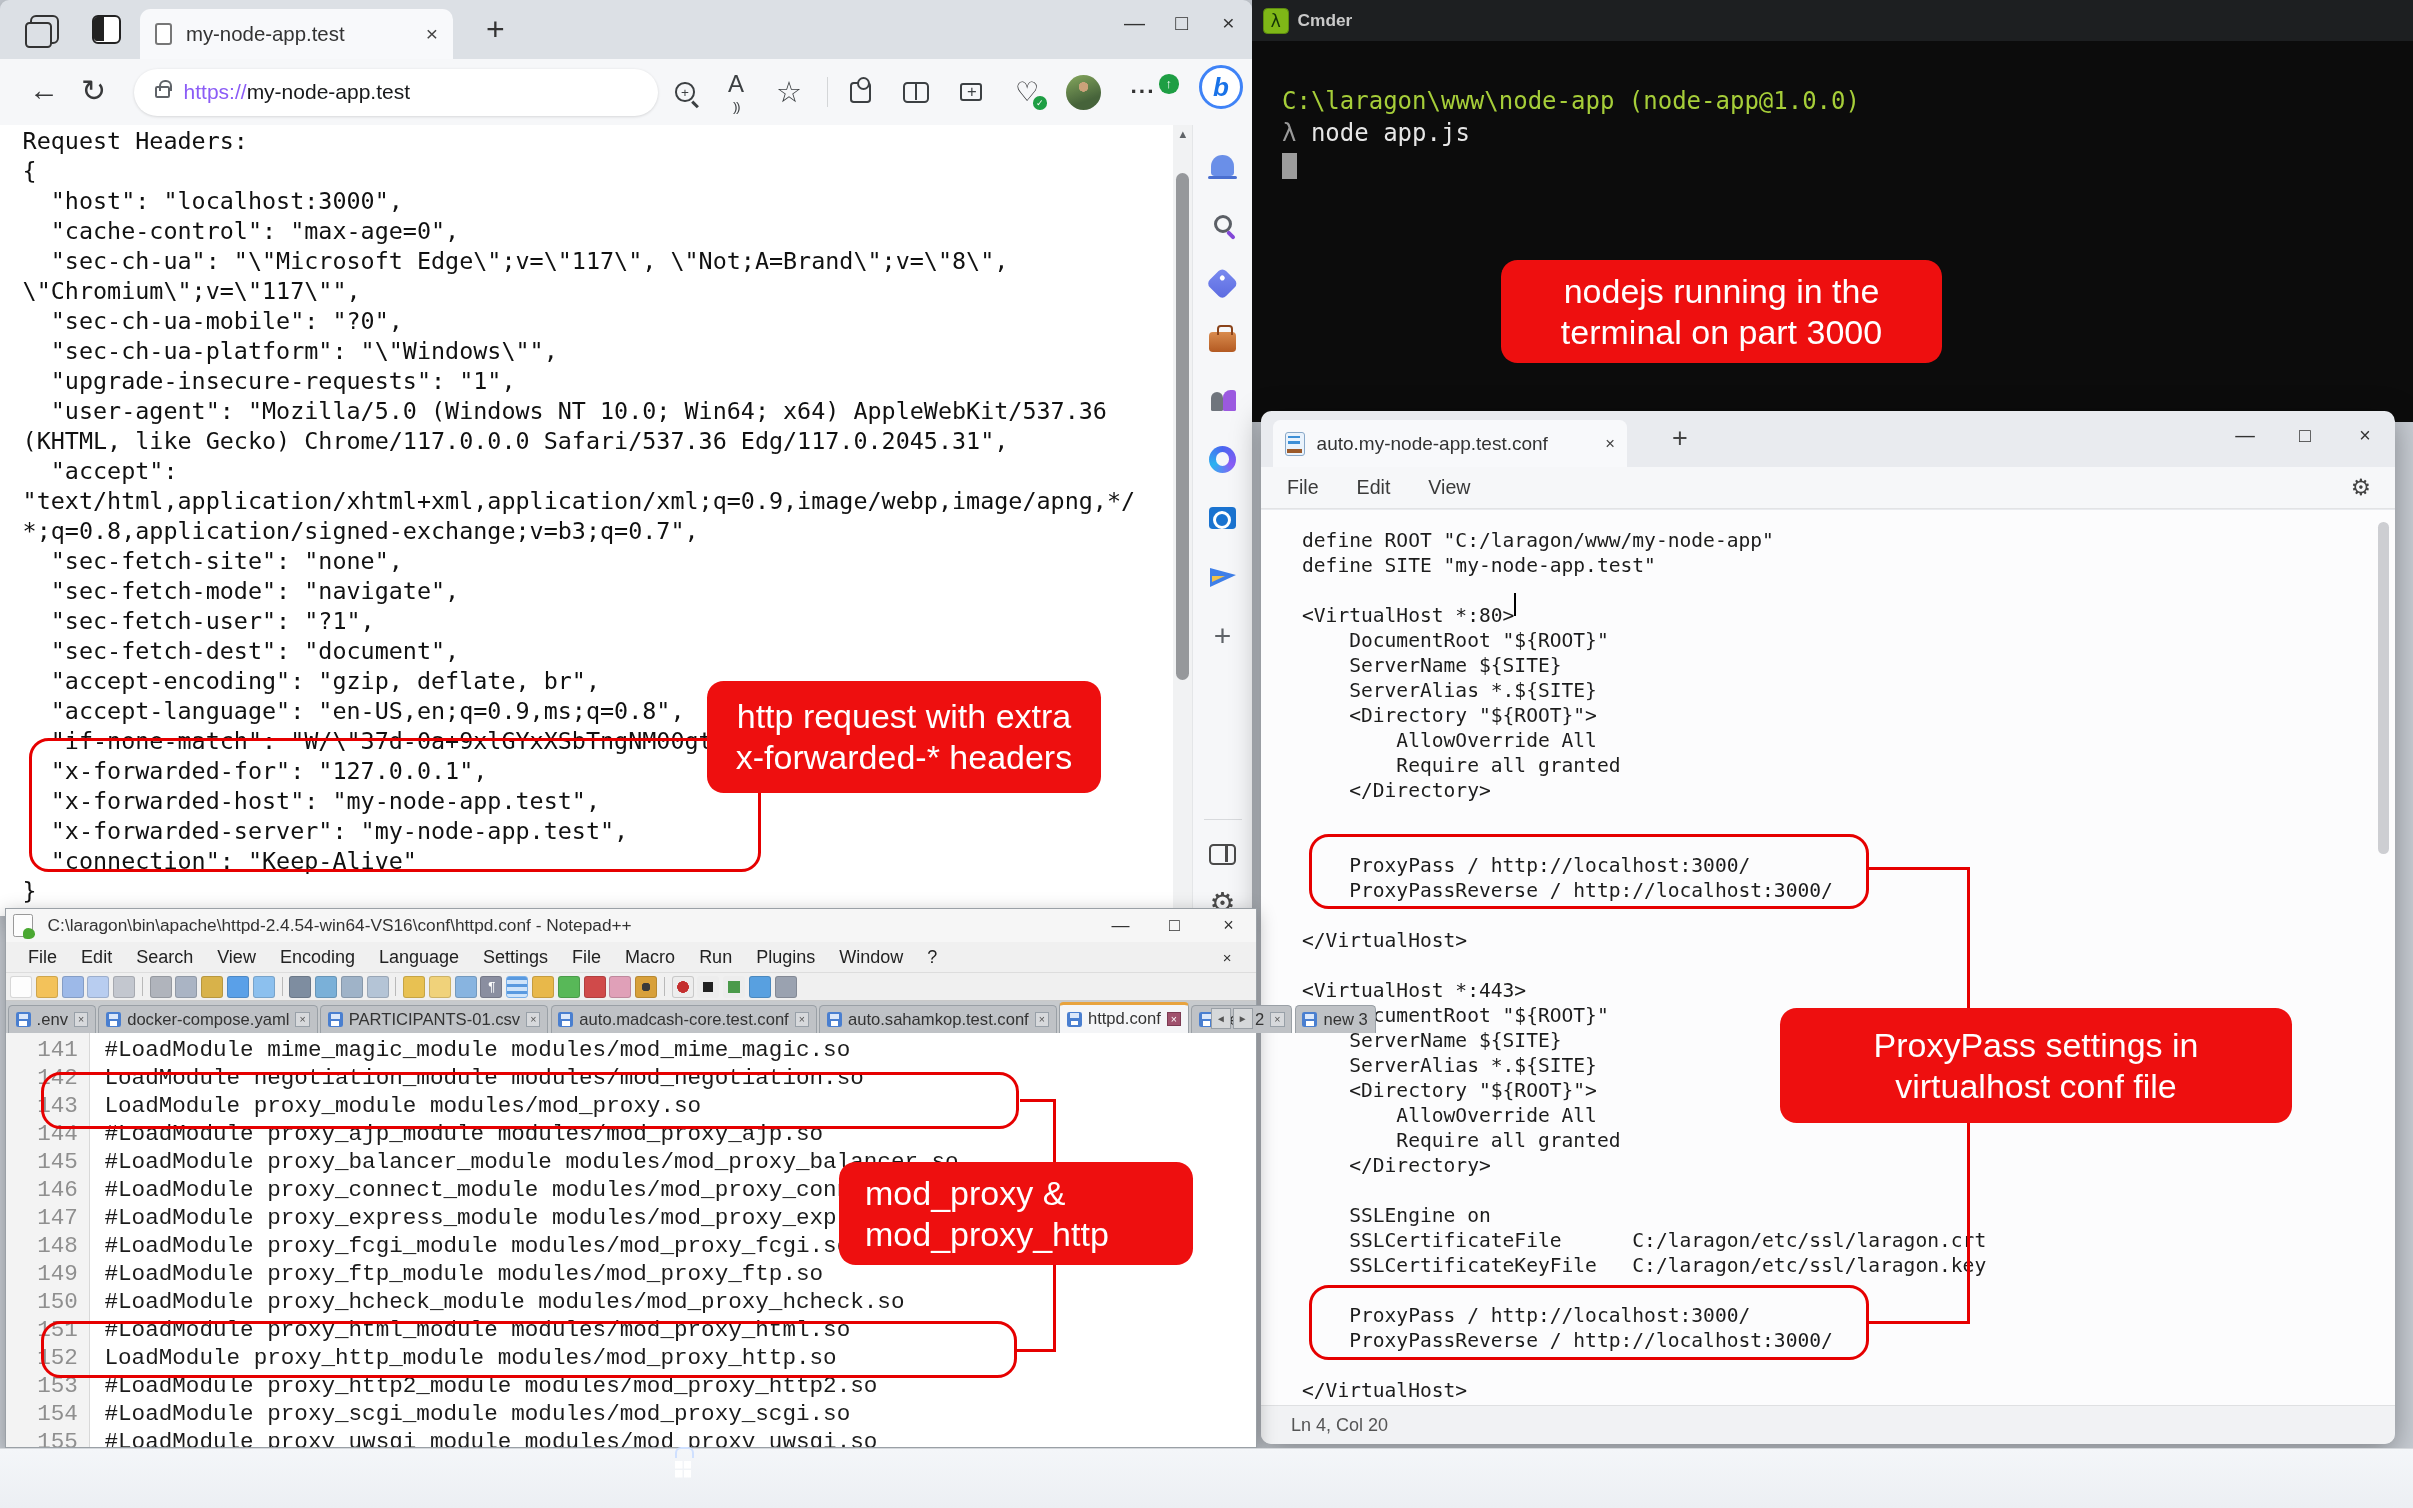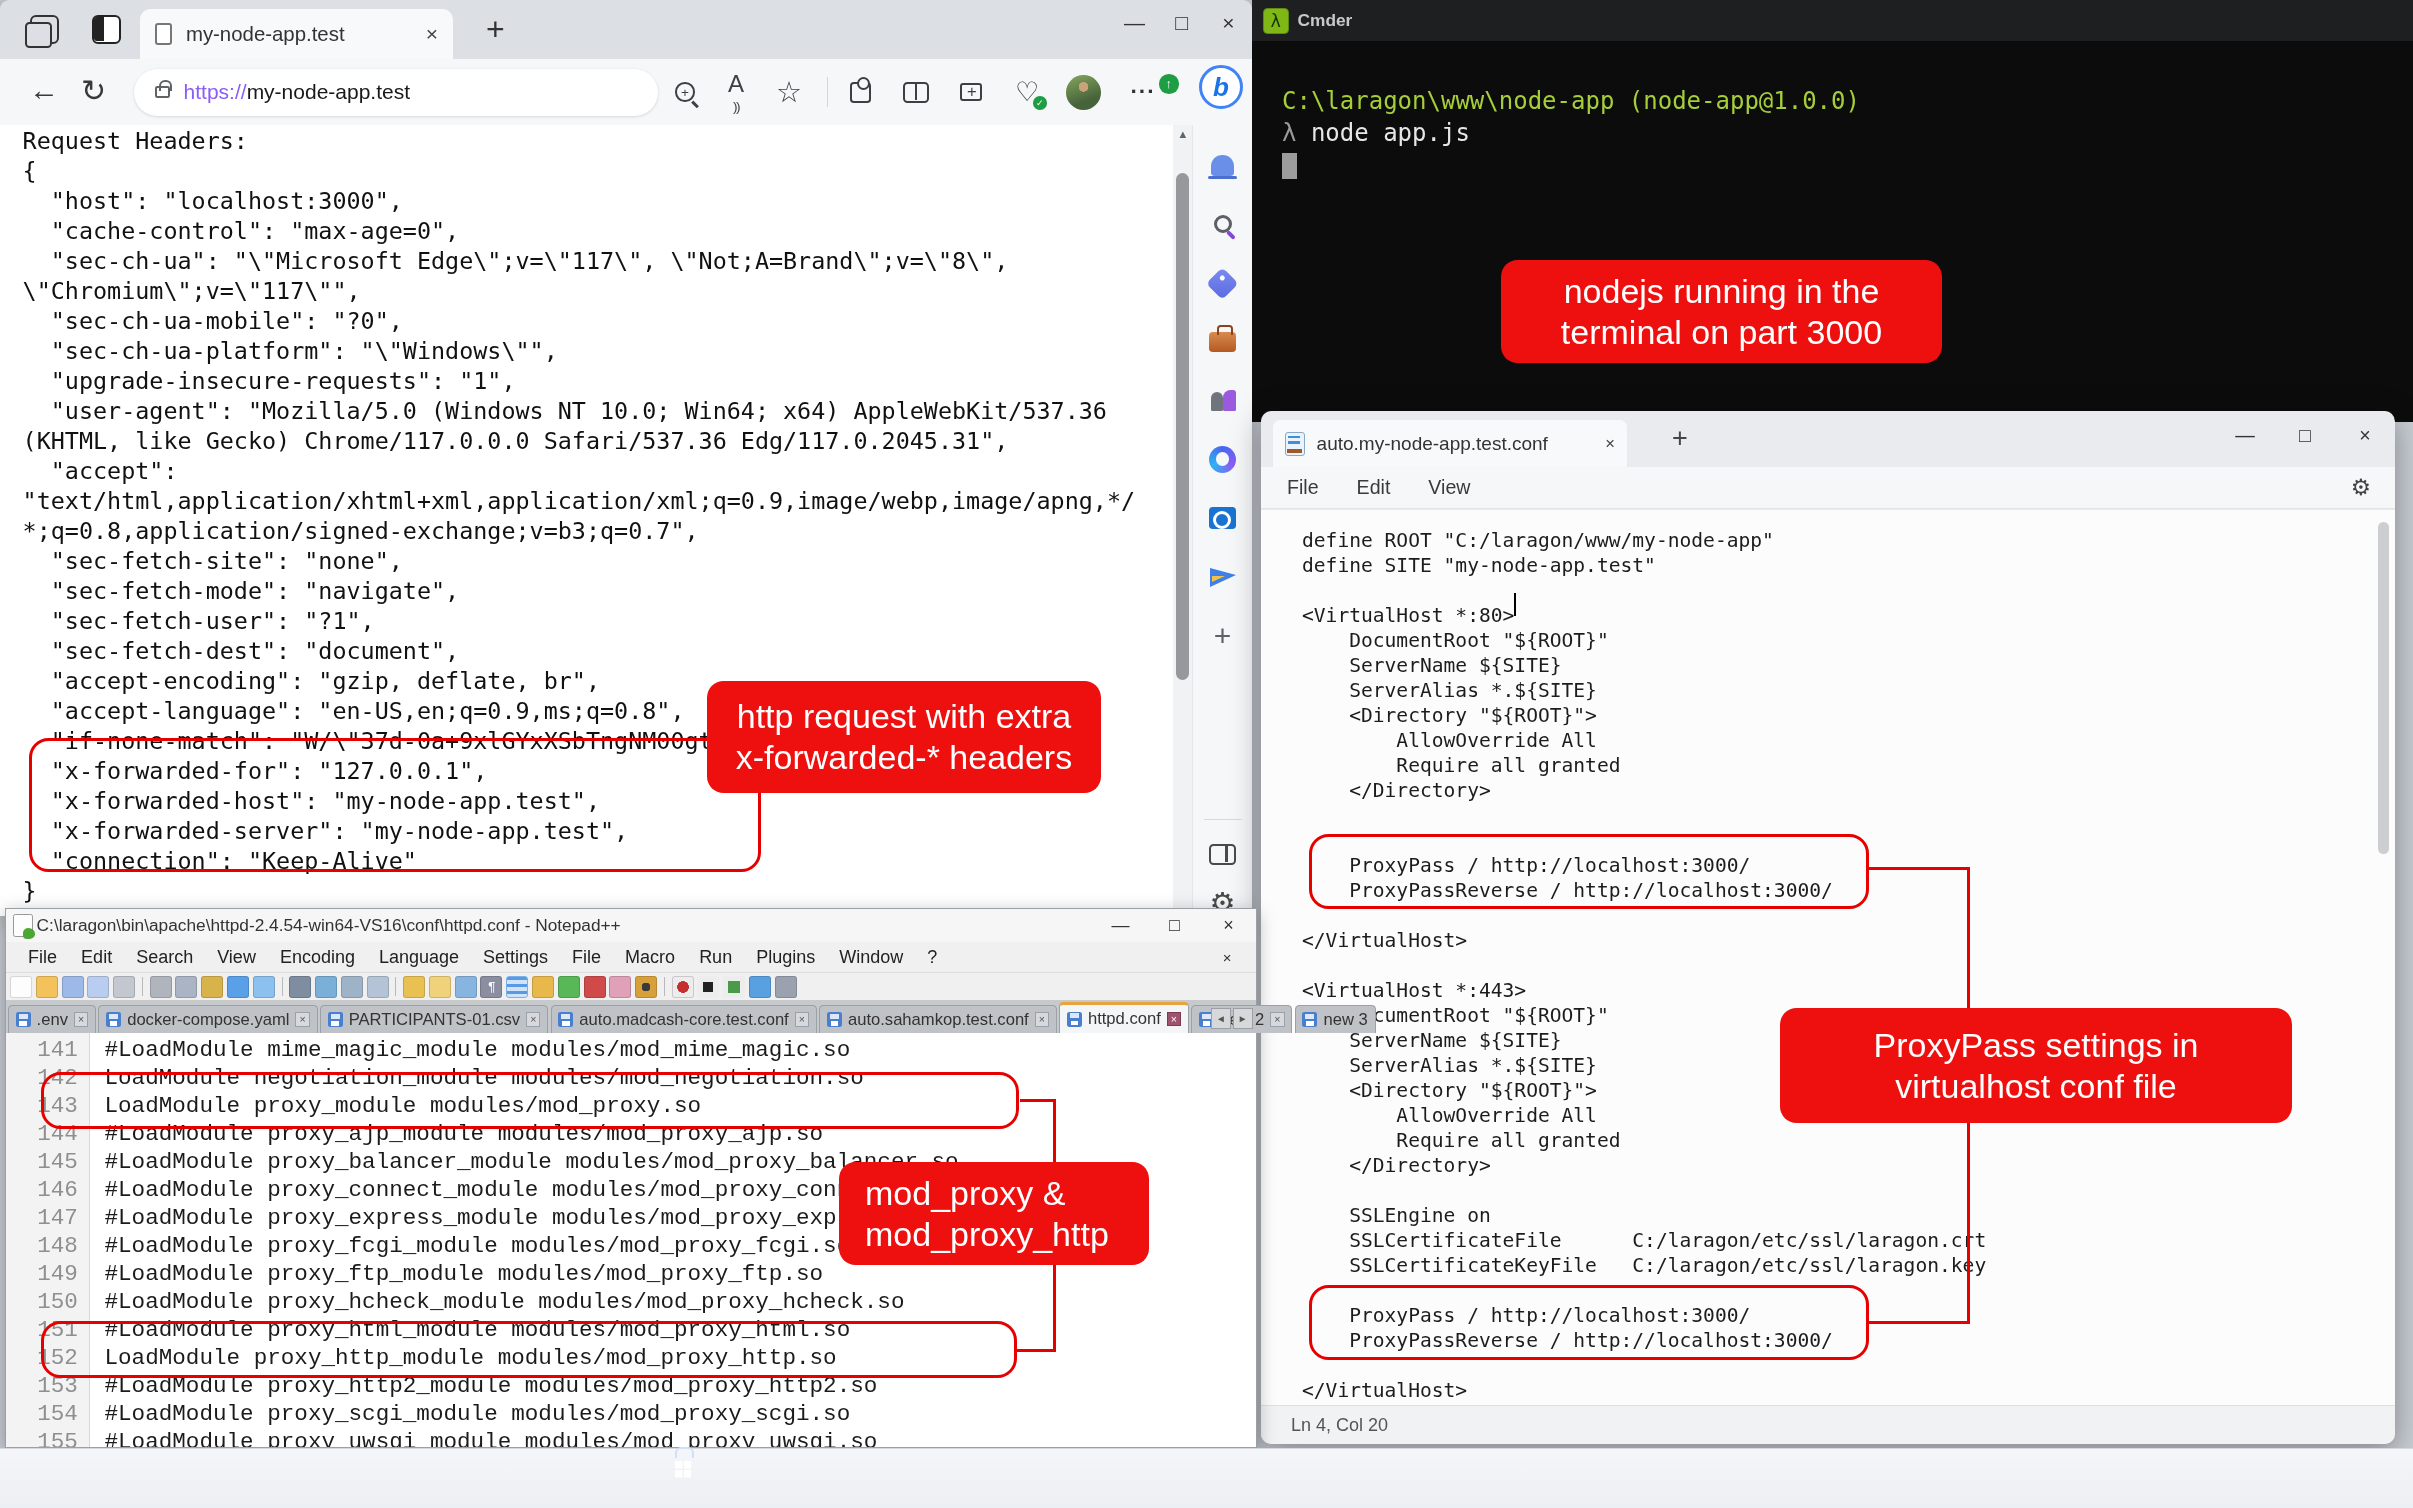--- a/index.html
+++ b/index.html
@@ -110,21 +110,21 @@
   .np-content pre{position:absolute;left:41px;top:18px;font-size:19.6px;line-height:25px;color:#1c1c1c;font-family:"DejaVu Sans Mono",monospace}
   .np-caret{position:absolute;left:253px;top:83px;width:1.5px;height:22.6px;background:#000}
   .np-thumb{position:absolute;right:6px;top:12px;width:10.6px;height:332px;background:#cdced2;border-radius:5.3px}
   .np-statusbar{position:absolute;left:0;right:0;bottom:0;height:39px;background:#f1f2f4;border-top:0.8px solid #dfe0e2;border-radius:0 0 10.6px 10.6px;display:flex;align-items:center;font-size:18px;color:#555}
   .np-statusbar .pos{margin-left:30px}
   .np-statusbar .cells{margin-left:auto;display:flex;height:100%}
   .np-statusbar .cell{display:flex;align-items:center;padding:0 33px;border-left:0.8px solid #d9dadc}
 
   
   #npp{left:4.5px;top:908px;width:1252px;height:540px;background:#f0f0f0;border:0.8px solid #9aa0a6;box-shadow:0 4.5px 18px rgba(0,0,0,.3);z-index:4}
-  .npp-titlebar{height:33px;background:#f6f6f6;display:flex;align-items:center;padding-left:7.5px;gap:4px}
+  .npp-titlebar{height:33px;background:#f6f6f6;display:flex;align-items:center;padding-left:7.5px;gap:15px}
   .npp-ico{position:relative;width:19.6px;height:22.6px;background:#fdfdfd;border:1.5px solid #999;border-radius:2.3px}
   .npp-ico:after{content:"";position:absolute;right:-3.8px;bottom:-3px;width:12px;height:10.6px;background:#4aa832;border-radius:50% 60% 50% 40%}
   .npp-title{font-size:17.3px;color:#333;white-space:nowrap}
   .npp-ctl{margin-left:auto;display:flex}
   .npp-ctl span{width:54px;height:33px;display:grid;place-items:center;font-size:18px;color:#333}
   .npp-menubar{height:30px;display:flex;align-items:center;padding-left:10.6px;font-size:18px;color:#222;position:relative}
   .npp-menubar span{padding:0 12px}
   .npp-menux{position:absolute;right:12px;font-size:15px;color:#333}
   .npp-toolbar{height:29px;background:#f0f0f0;border-top:0.8px solid #ddd;border-bottom:0.8px solid #c9c9c9;display:flex;align-items:center;padding-left:4.5px;gap:3.8px}
   .ti{width:22px;height:22px;border-radius:3px;border:0.8px solid rgba(0,0,0,.15)}
@@ -578,21 +578,21 @@
 x-forwarded-* headers</div>
 
 <div class="ann" style="left:1501px;top:260px;width:441px;height:103px">nodejs running in the
 terminal on part 3000</div>
 
 <div class="redbox" style="left:41px;top:1072px;width:978px;height:57px"></div>
 <div class="redbox" style="left:41px;top:1321px;width:976px;height:57px"></div>
 <div class="redline" style="left:1020px;top:1099px;width:36px;height:3px"></div>
 <div class="redline" style="left:1053px;top:1099px;width:3px;height:253px"></div>
 <div class="redline" style="left:1017px;top:1349px;width:38px;height:3px"></div>
-<div class="ann left" style="left:839px;top:1162px;width:310px;height:103px">mod_proxy &amp;
+<div class="ann left" style="left:839px;top:1162px;width:354px;height:103px">mod_proxy &amp;
 mod_proxy_http</div>
 
 <div class="redbox" style="left:1309px;top:834px;width:560px;height:75px"></div>
 <div class="redbox" style="left:1309px;top:1285px;width:560px;height:75px"></div>
 <div class="redline" style="left:1868px;top:867px;width:102px;height:3px"></div>
 <div class="redline" style="left:1967px;top:867px;width:3px;height:457px"></div>
 <div class="redline" style="left:1868px;top:1321px;width:102px;height:3px"></div>
 <div class="ann" style="left:1780px;top:1008px;width:512px;height:115px">ProxyPass settings in
 virtualhost conf file</div>
 

